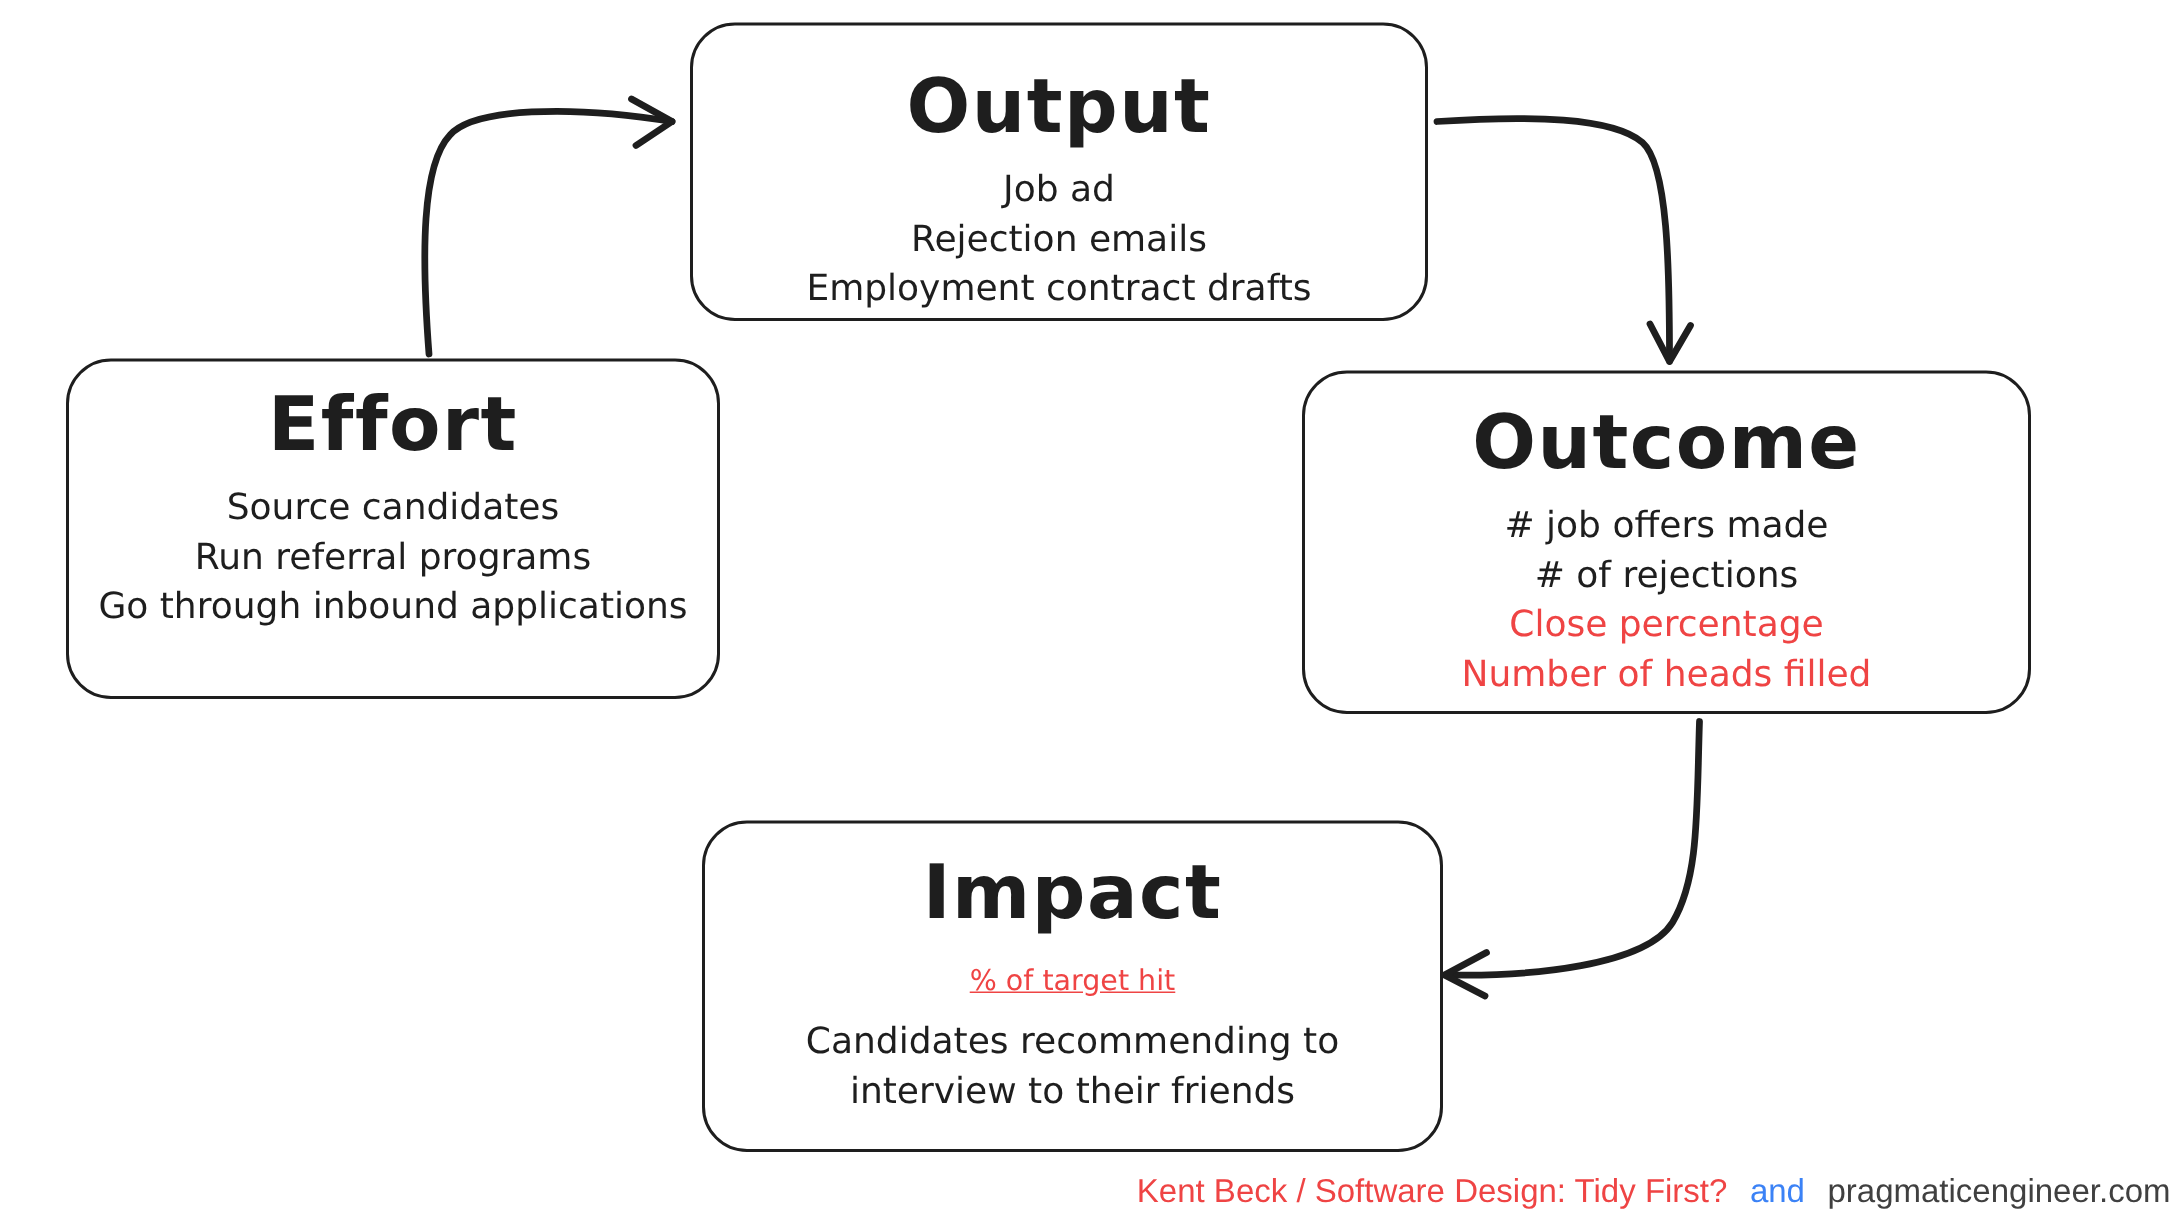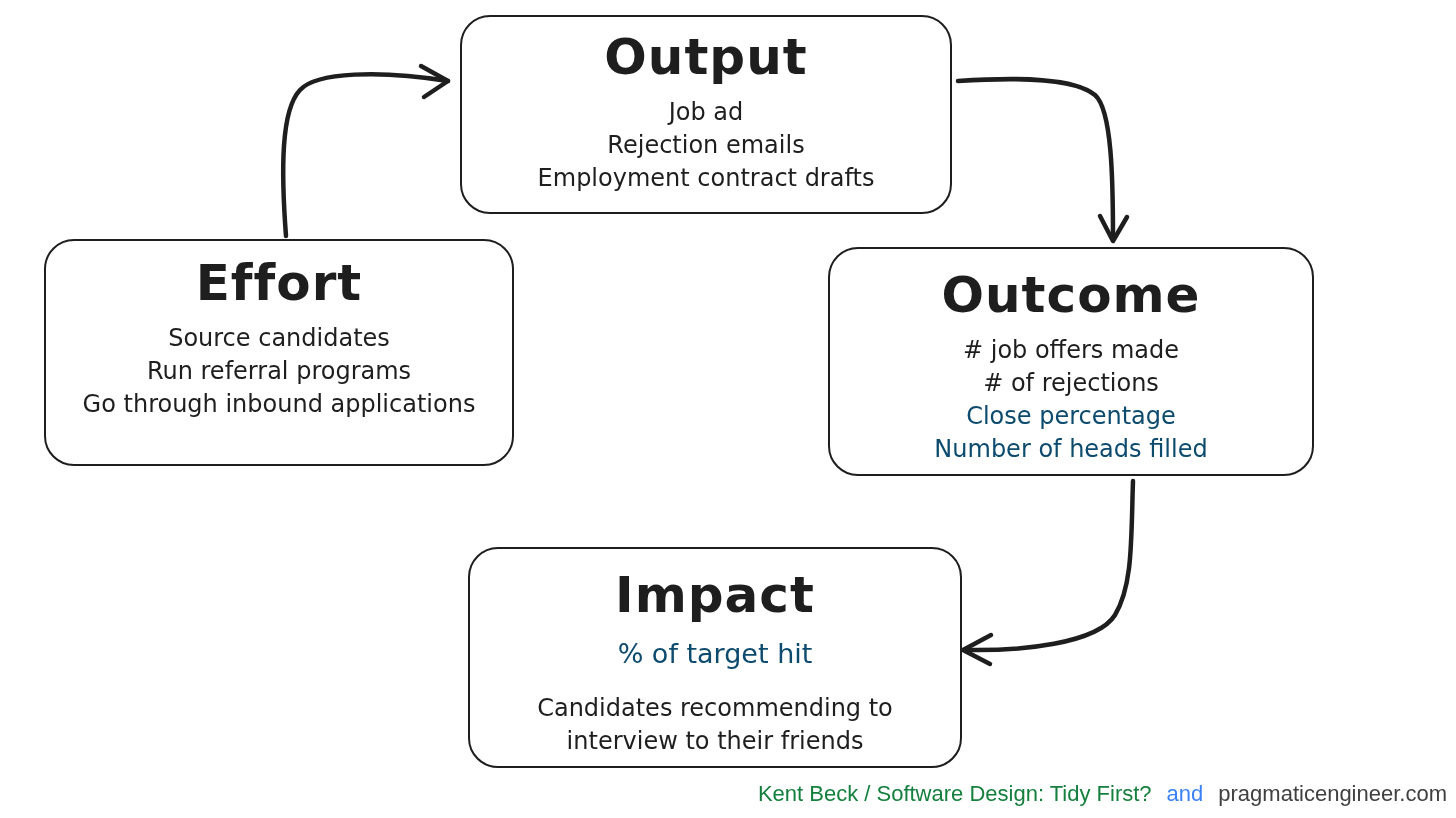--- a/index.html
+++ b/index.html
@@ -10,33 +10,33 @@
   }
   .arrows{position:absolute;left:0;top:0;width:1456px;height:818px;}
   .arrows path{fill:none;stroke:#1e1e1e;stroke-width:4.5;stroke-linecap:round;stroke-linejoin:round;}
   .node{
     position:absolute;background:#ffffff;border:2.5px solid #1e1e1e;border-radius:30px;
     box-sizing:border-box;display:flex;flex-direction:column;align-items:center;
     text-align:center;padding-left:10px;padding-right:10px;
   }
   .node-title{font-weight:bold;font-size:50px;line-height:1.06;letter-spacing:1px;margin-bottom:12px;}
   .node-line{font-size:24px;line-height:33px;white-space:nowrap;}
-  .hl{color:#0c4a6e;}
-  #node-output {left:460px;top:15px; width:492px;height:199px;padding-top:14px;}
-  #node-effort {left:44px; top:239px;width:470px;height:227px;padding-top:16px;}
-  #node-outcome{left:828px;top:247px;width:486px;height:229px;padding-top:20px;}
+  .hl{color:#ef4444;}
+  #node-output {left:460px;top:15px; width:492px;height:199px;padding-top:28px;}
+  #node-effort {left:44px; top:239px;width:436px;height:227px;padding-top:16px;}
+  #node-outcome{left:868px;top:247px;width:486px;height:229px;padding-top:20px;}
   #node-impact {left:468px;top:547px;width:494px;height:221px;padding-top:20px;}
   #node-impact .node-title{margin-bottom:14px;}
-  #node-impact .hl{line-height:36px;margin-bottom:20px;font-size:27px;}
+  #node-impact .hl{line-height:36px;margin-bottom:6px;font-size:19px;text-decoration:underline;}
   .footer{
     position:absolute;right:9px;top:781px;
     font-family:"Liberation Sans",sans-serif;font-size:22px;
     display:flex;align-items:baseline;gap:15px;white-space:nowrap;
   }
-  .footer .attribution{color:#15803d;margin-left:24px;}
+  .footer .attribution{color:#ef4444;margin-left:24px;}
   .footer .conjunction{color:#3b82f6;}
   .footer .site-link{color:#404040;}
 </style>
 </head>
 <body>
 
 <div class="canvas">
 
   <svg class="arrows" viewBox="0 0 1456 818" aria-hidden="true">
     <g>

